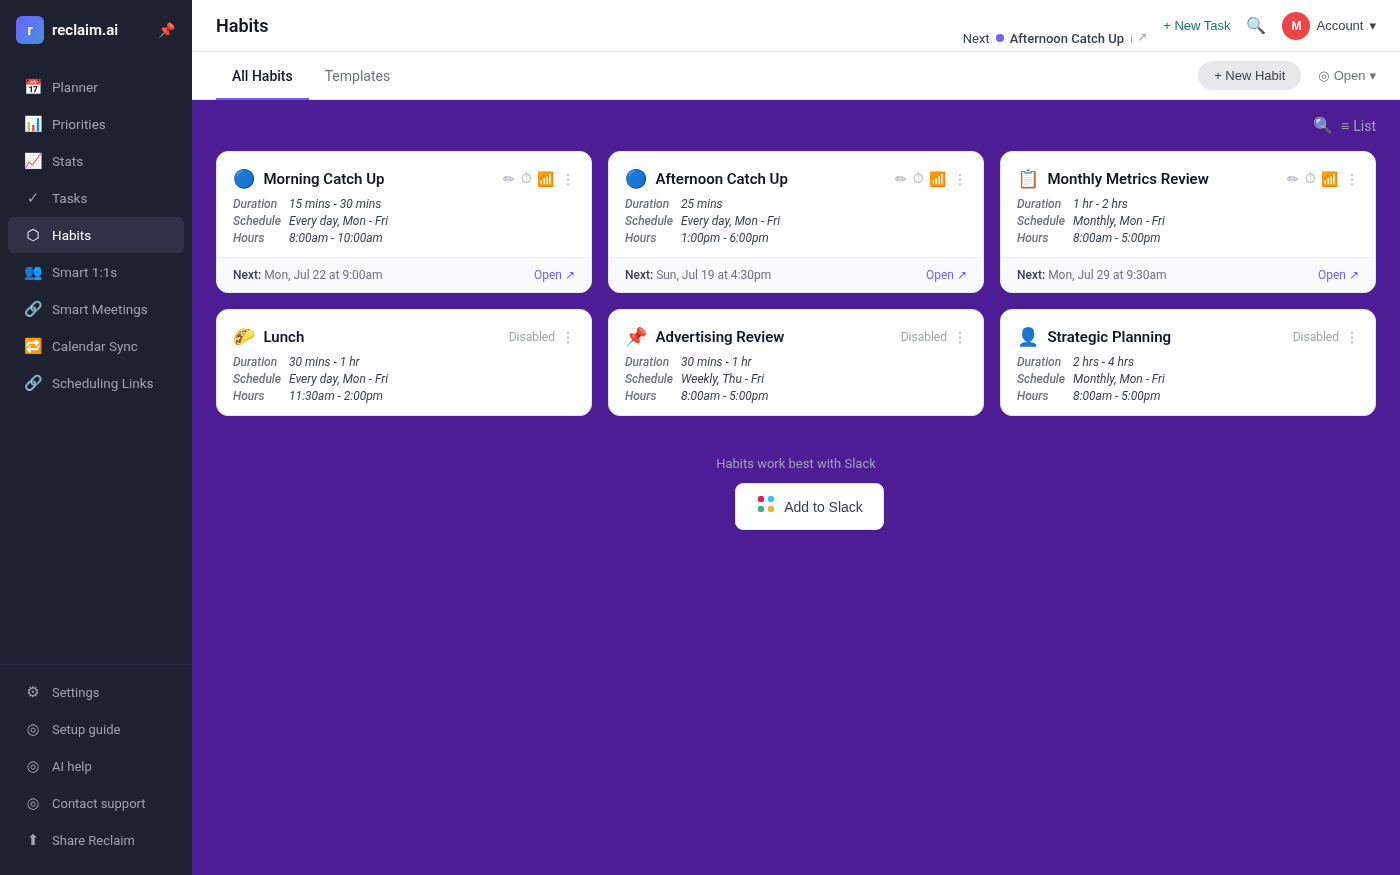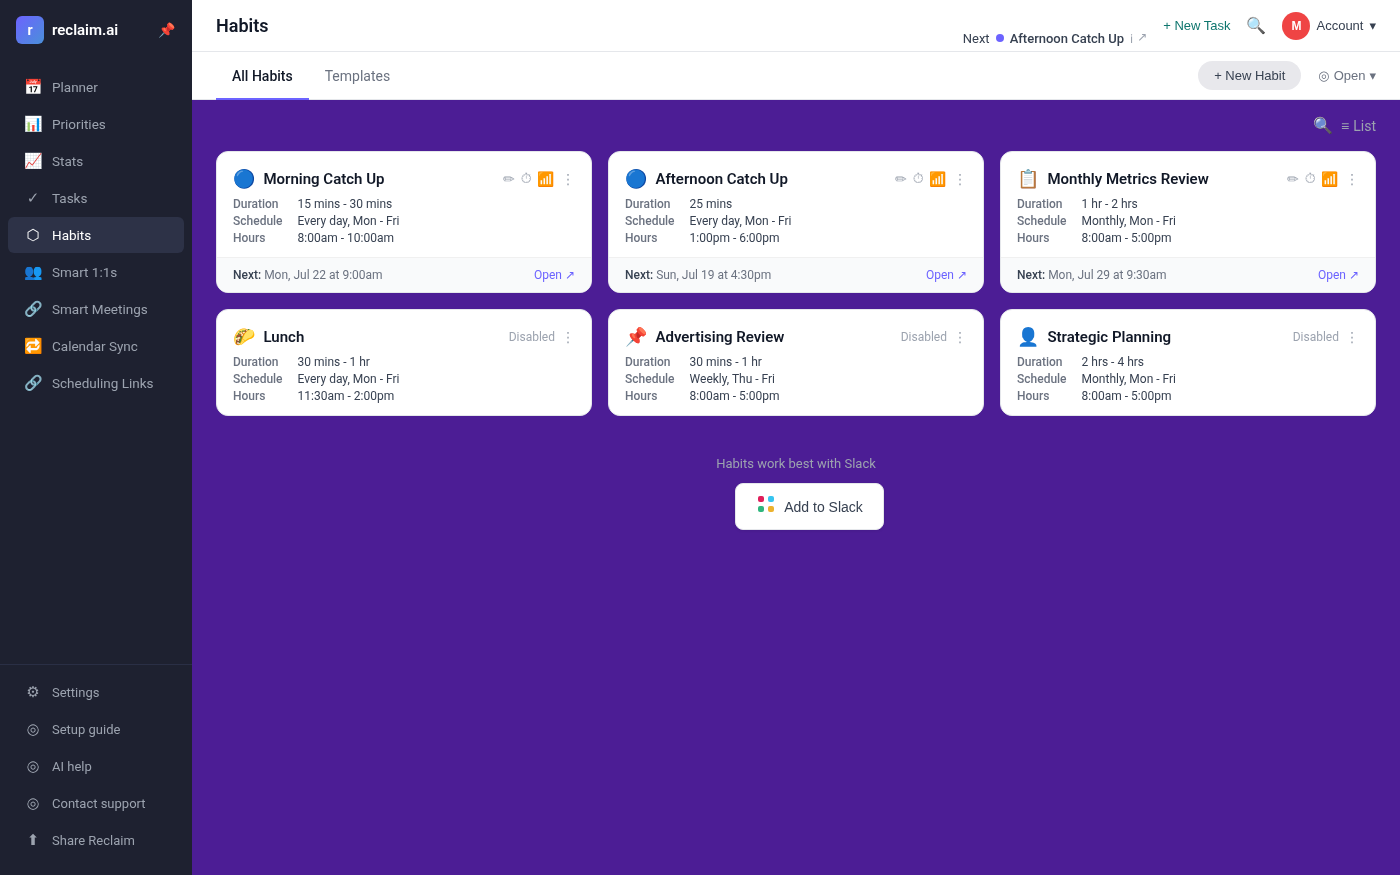--- a/index.html
+++ b/index.html
@@ -256,21 +256,22 @@
       align-items: center;
       gap: 6px;
       color: #9ca3af;
       font-size: 14px;
     }
     .habit-card-actions span { cursor: pointer; }
     .habit-details {
       padding: 0 16px 12px;
       display: grid;
       grid-template-columns: auto 1fr;
-      gap: 3px 15px;
+      gap: 3px 8px;
+      font-style: italic;
     }
     .detail-label {
       font-size: 12px;
       color: #6b7280;
       font-weight: 500;
     }
     .detail-value {
       font-size: 12px;
       color: #374151;
     }

